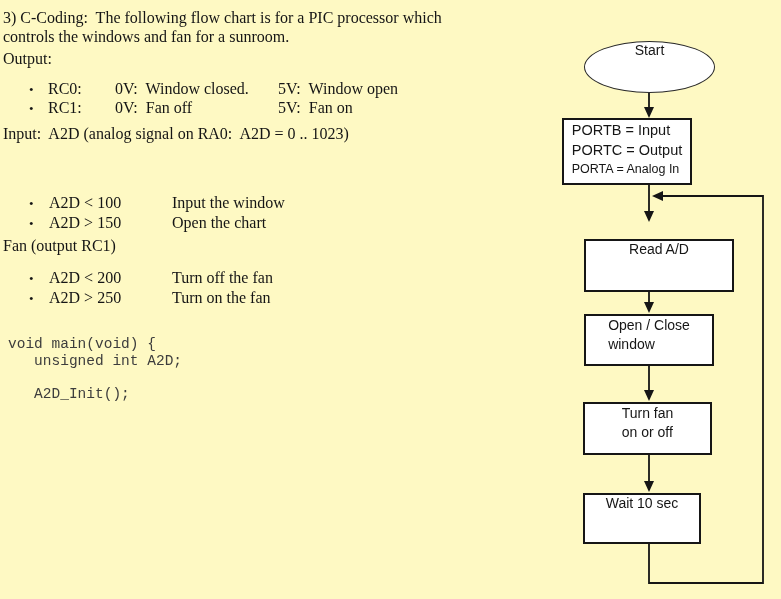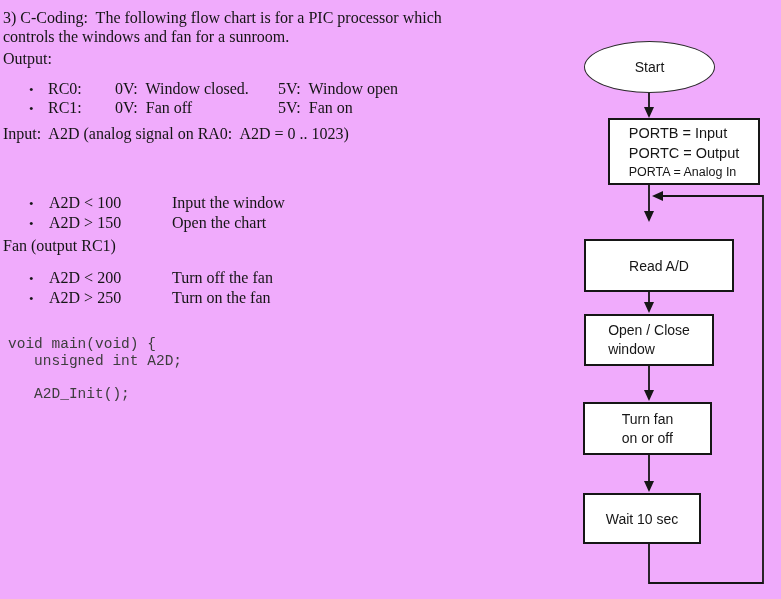--- a/index.html
+++ b/index.html
@@ -1,17 +1,17 @@
 <!DOCTYPE html>
 <html><head>
 <meta charset="utf-8">
 <style>
   html,body { margin:0; padding:0; background:#ffffff; }
   .page {
-    position:relative; width:781px; height:599px; background:#f0abfc;
+    position:relative; width:781px; height:599px; background:#fef9c3;
     font-family:"Liberation Serif", serif; color:#151515; overflow:hidden;
   }
 
   
   .t { position:absolute; white-space:pre; font-size:16px; line-height:19px; }
   .row { position:absolute; left:0; width:560px; height:19px; font-size:16px; }
   .at { position:absolute; top:0; white-space:pre; }
   .bullet  { left:29px; font-size:13px; top:2px; }
   .pin     { left:48px; }
   .low     { left:115px; }
@@ -22,21 +22,21 @@
   .code {
     position:absolute; left:8px; top:336px; margin:0;
     font-family:"Liberation Mono", monospace; font-size:14.5px; line-height:16.5px;
     color:#3d3d3d; white-space:pre;
   }
 
   
   .fc-svg { position:absolute; left:0; top:0; pointer-events:none; }
   .fc-node {
     position:absolute; box-sizing:border-box; background:#ffffff;
-    display:flex; align-items:center; justify-content:center;
+    display:flex; justify-content:center;
     font-family:"Liberation Sans", sans-serif; color:#161616; font-size:14px;
   }
   .fc-ellipse { border:1.5px solid #2a2a2a; border-radius:50%; }
   .fc-box { border:2px solid #161616; }
   .fc-inner { text-align:left; line-height:19px; }
   .fc-init-line { font-size:14.5px; line-height:20px; white-space:pre; }
   .fc-init-small { font-size:12.5px; line-height:18px; white-space:pre; }
 </style>
 </head>
 <body>
@@ -109,21 +109,21 @@
       <polygon points="644,390 654,390 649,401"></polygon>
       <polygon points="644,481 654,481 649,492"></polygon>
       <polygon points="663,191 663,201 652,196"></polygon>
     </g>
   </svg>
 
   <div class="fc-node fc-ellipse" style="left:584px; top:41px; width:131px; height:52px">
     <span>Start</span>
   </div>
 
-  <div class="fc-node fc-box" style="left:608px; top:118px; width:152px; height:67px">
+  <div class="fc-node fc-box" style="left:562px; top:118px; width:130px; height:67px">
     <div class="fc-inner">
       <div class="fc-init-line">PORTB = Input</div>
       <div class="fc-init-line">PORTC = Output</div>
       <div class="fc-init-small">PORTA = Analog In</div>
     </div>
   </div>
 
   <div class="fc-node fc-box" style="left:584px; top:239px; width:150px; height:53px">
     <span>Read A/D</span>
   </div>

